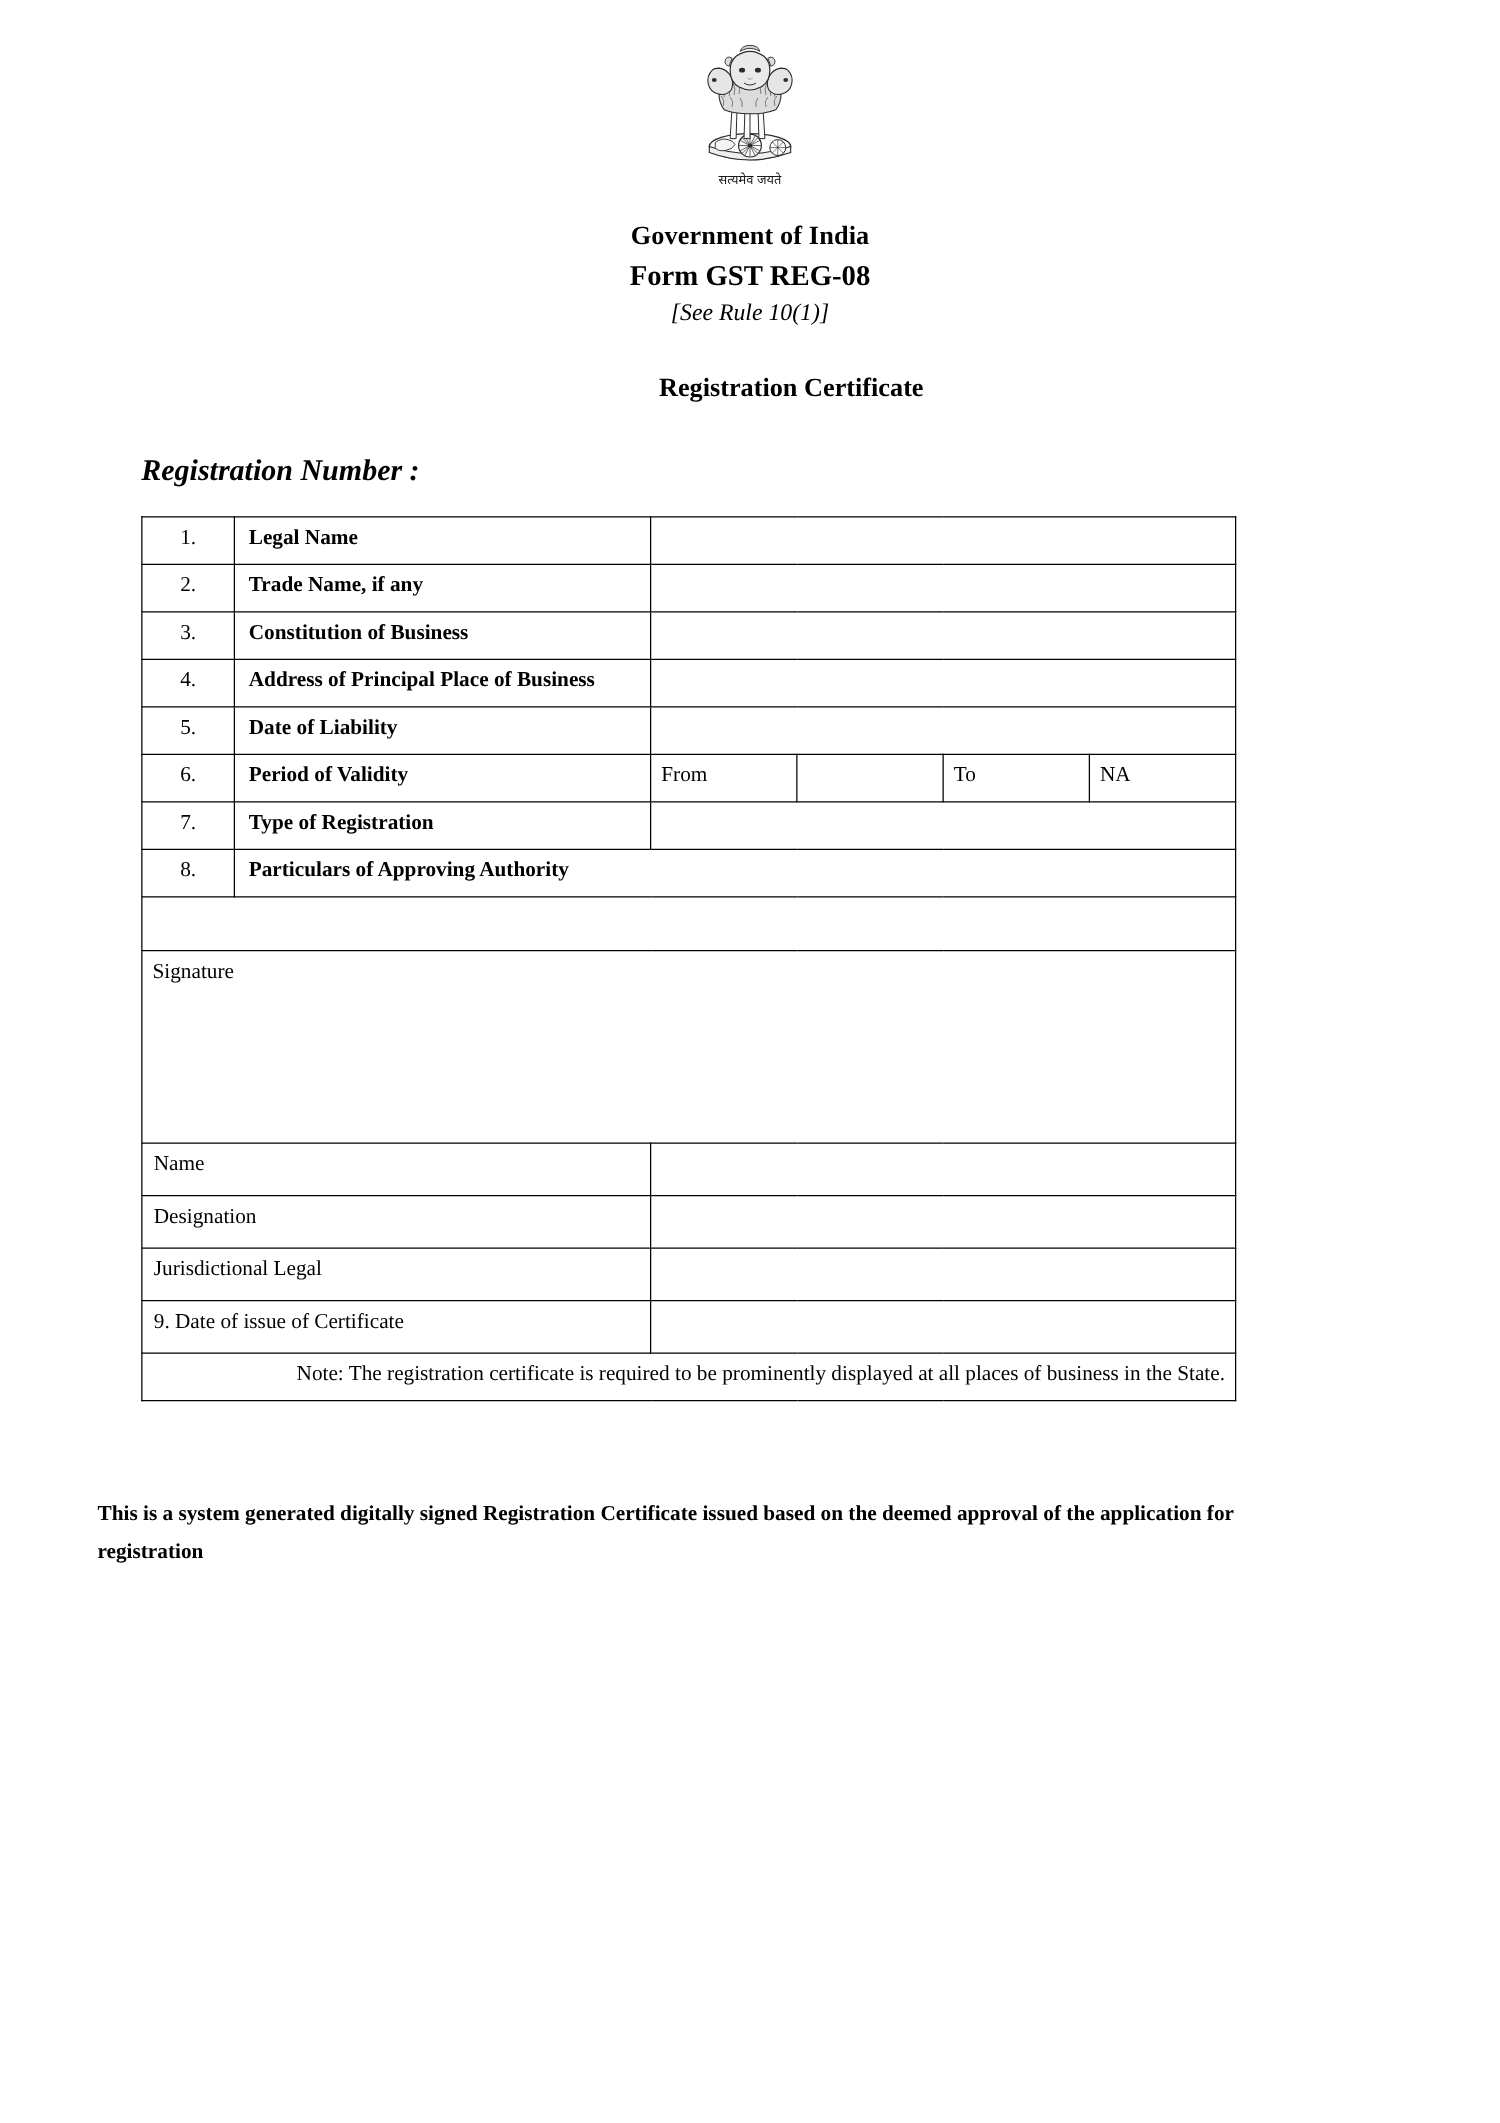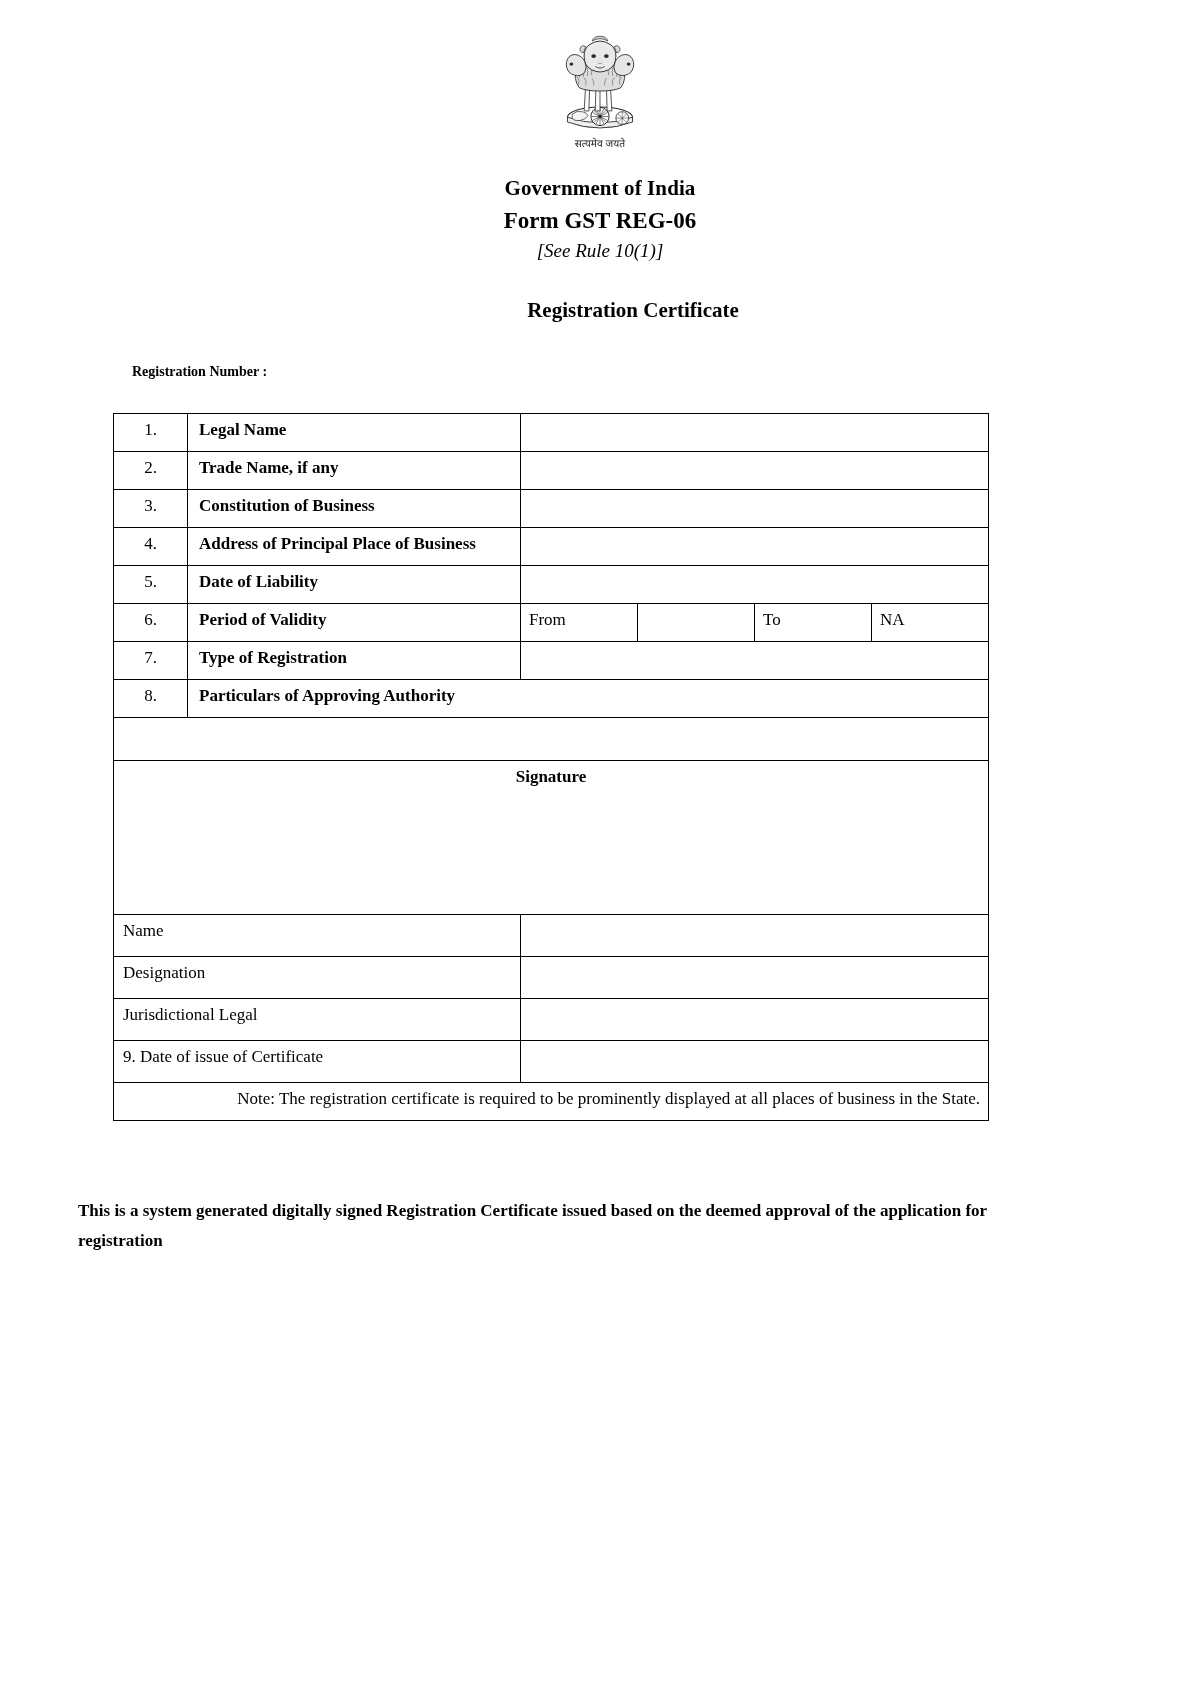--- a/index.html
+++ b/index.html
@@ -64,24 +64,25 @@
   .hdr-cert {
     top: 300px;
     font-size: 21px;
     font-weight: bold;
     padding-left: 33px;
   }
 
   
   .reg-no {
     position: absolute;
-    left: 132px;
+    left: 113px;
     top: 364px;
-    font-size: 14px;
-    font-weight: bold;
+    font-size: 24px;
+    font-weight: bold;
+    font-style: italic;
   }
   .reg-no .reg-val {
     font-weight: bold;
     padding-left: 4px;
   }
 
   
   .tbl {
     position: absolute;
     left: 113px;
@@ -114,22 +115,21 @@
   td.pv-from, td.pv-fromval, td.pv-to, td.pv-toval {
     font-weight: normal;
   }
   .pv-from   { width: 114px; }
   .pv-fromval{ width: 120px; }
   .pv-to     { width: 139px; }
 
   tr.r-spacer td { height: 29px; }
   tr.r-sign td {
     height: 140px;
-    font-weight: bold;
-    text-align: center;
+    font-weight: normal;
   }
   .c-sign-lbl {
     font-weight: normal;
   }
 
   .c-foot-lbl {
     width: 295px;
     font-weight: normal;
     padding-left: 9px !important;
   }
@@ -216,21 +216,21 @@
         <path d="M42 36 q-5 -3 -7 2 q-1 5 4 6 Z" fill="#dcdcdc" stroke="#2b2b2b" stroke-width="0.9"></path>
         <path d="M78 36 q5 -3 7 2 q1 5 -4 6 Z" fill="#dcdcdc" stroke="#2b2b2b" stroke-width="0.9"></path>
 
         <path d="M50 29 q10 -6 20 0 q-2 -6 -10 -6 q-8 0 -10 6 Z" fill="#d2d2d2" stroke="#2b2b2b" stroke-width="0.9"></path>
       </g>
       <text x="60" y="163" text-anchor="middle" font-size="13" font-family="'Liberation Sans', sans-serif" fill="#1a1a1a">सत्यमेव जयते</text>
     </svg>
   </div>
 
   <div class="hdr hdr-gov">Government of India</div>
-  <div class="hdr hdr-form">Form GST REG-06</div>
+  <div class="hdr hdr-form">Form GST REG-08</div>
   <div class="hdr hdr-rule">[See Rule 10(1)]</div>
   <div class="hdr hdr-cert">Registration Certificate</div>
 
   <div class="reg-no">
     <span>Registration Number :</span><span class="reg-val"></span>
   </div>
 
   <table class="tbl">
     <tbody>
       <tr>

